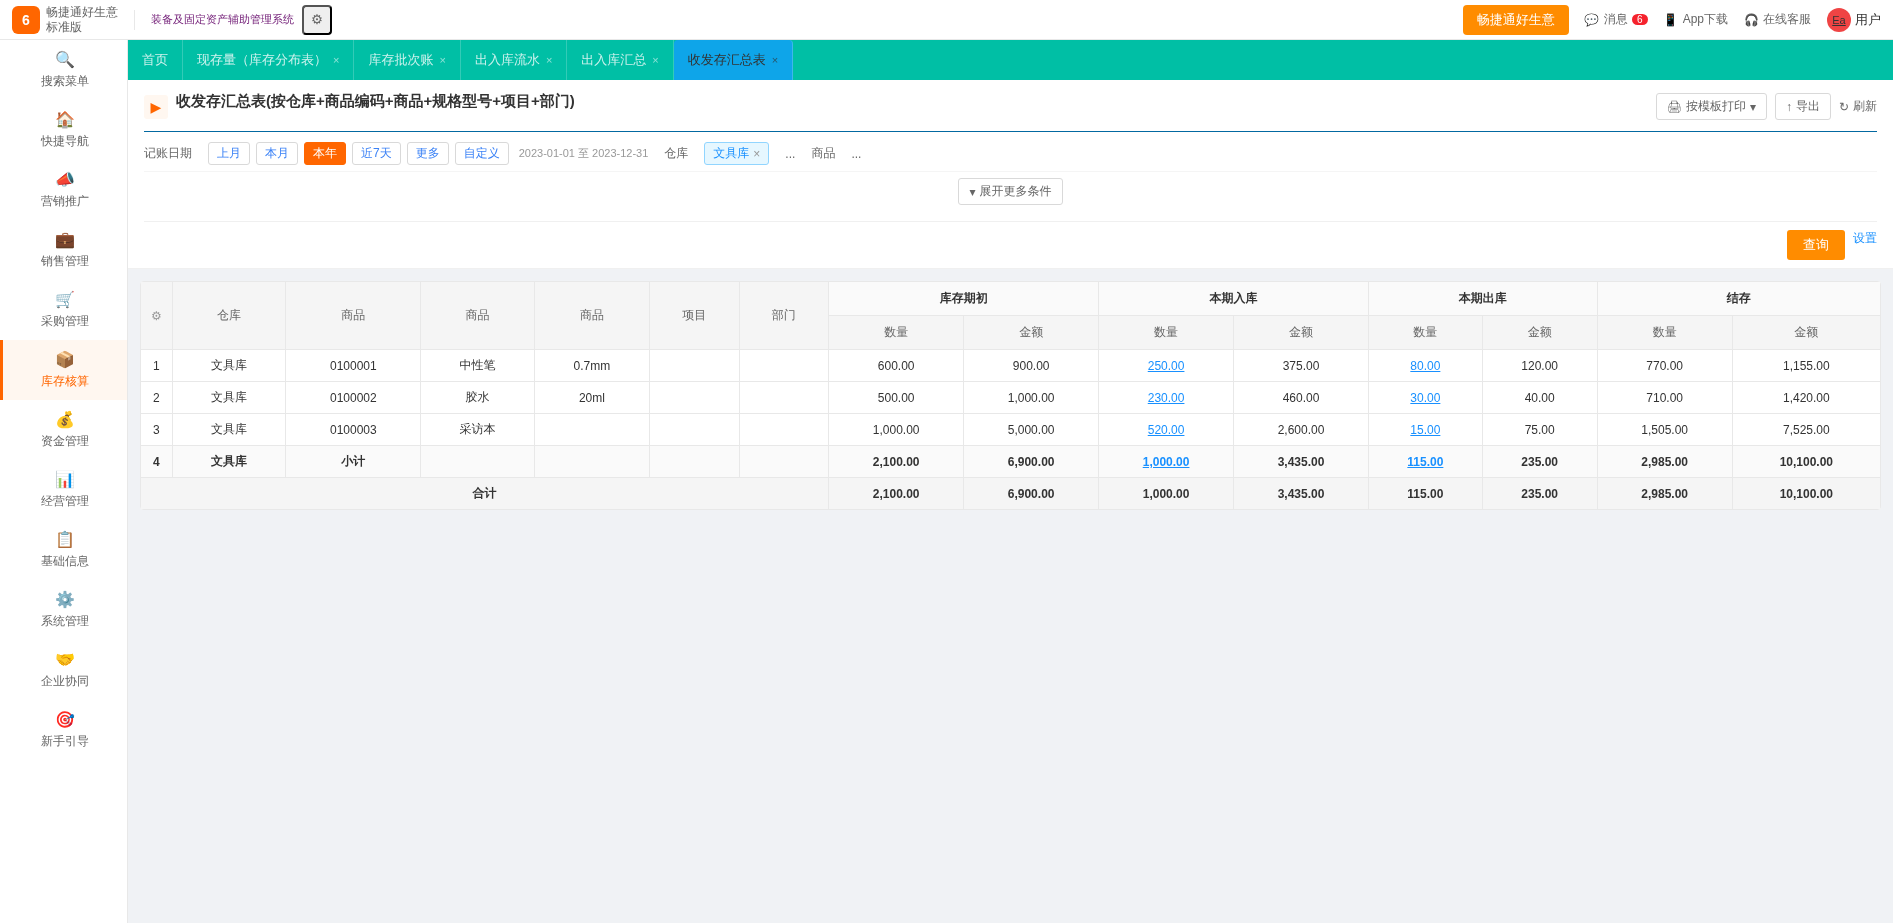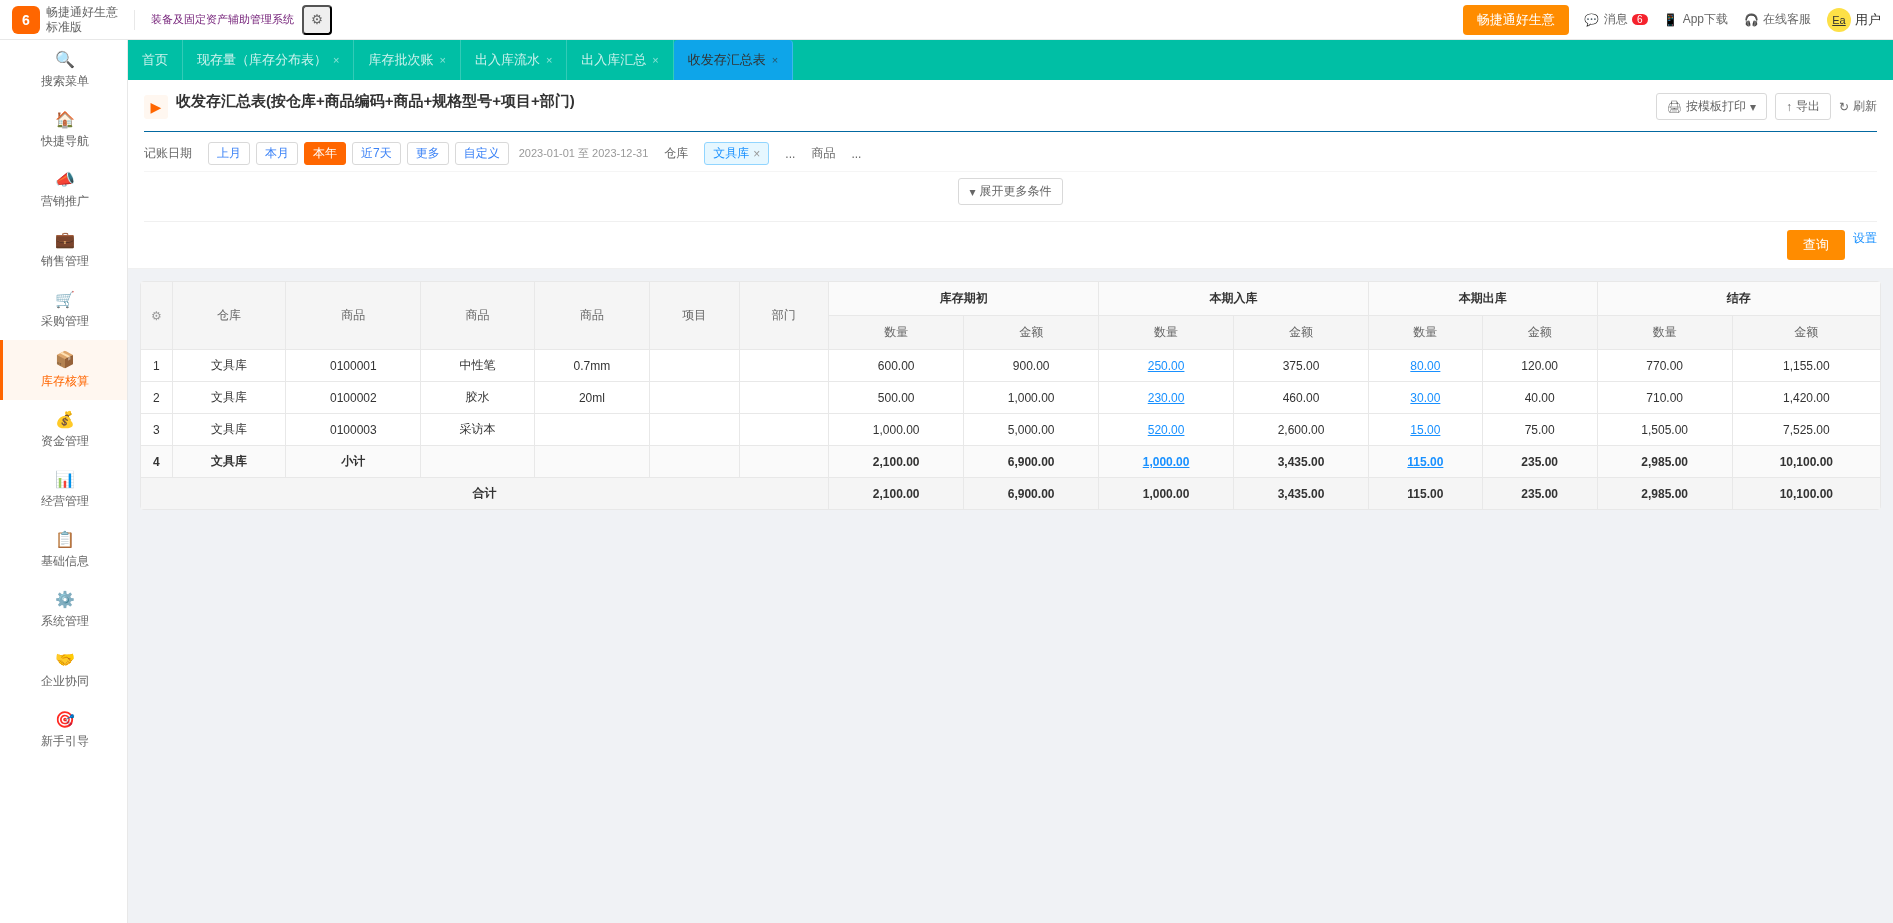--- a/index.html
+++ b/index.html
@@ -12,21 +12,21 @@
     .logo-area { display: flex; align-items: center; gap: 6px; }
     .logo-icon { width: 28px; height: 28px; background: #ff6600; border-radius: 6px; display: flex; align-items: center; justify-content: center; color: white; font-weight: bold; font-size: 14px; }
     .logo-text { font-size: 12px; color: #666; line-height: 1.2; }
     .system-title { font-size: 11px; color: #701a75; }
     .top-bar-actions { display: flex; align-items: center; gap: 16px; }
     .action-btn { display: flex; align-items: center; gap: 4px; color: #666; font-size: 12px; cursor: pointer; }
     .badge { background: #f5222d; color: white; border-radius: 10px; padding: 0 4px; font-size: 10px; min-width: 16px; text-align: center; }
     .experience-btn { background: #ff8c00; color: white; border: none; border-radius: 4px; padding: 6px 14px; font-size: 13px; cursor: pointer; }
     .settings-btn { width: 30px; height: 30px; border-radius: 4px; display: flex; align-items: center; justify-content: center; cursor: pointer; color: #666; }
     .user-area { display: flex; align-items: center; gap: 4px; cursor: pointer; color: #333; }
-    .user-avatar { width: 24px; height: 24px; border-radius: 50%; background: #fde047; display: flex; align-items: center; justify-content: center; font-size: 11px; overflow: hidden; text-decoration: underline; }
+    .user-avatar { width: 24px; height: 24px; border-radius: 50%; background: #ef4444; display: flex; align-items: center; justify-content: center; font-size: 11px; overflow: hidden; text-decoration: underline; }
 
     .main-layout { display: flex; flex: 1; overflow: hidden; }
 
     
     .sidebar { width: 128px; background: #fff; border-right: 1px solid #e8e8e8; display: flex; flex-direction: column; overflow-y: auto; }
     .sidebar-item { display: flex; flex-direction: column; align-items: center; padding: 10px 0; cursor: pointer; gap: 4px; color: #666; font-size: 12px; border-left: 3px solid transparent; }
     .sidebar-item.active { color: #ff6600; background: #fff7f0; border-left-color: #ff6600; }
     .sidebar-icon { font-size: 16px; }
 
     

